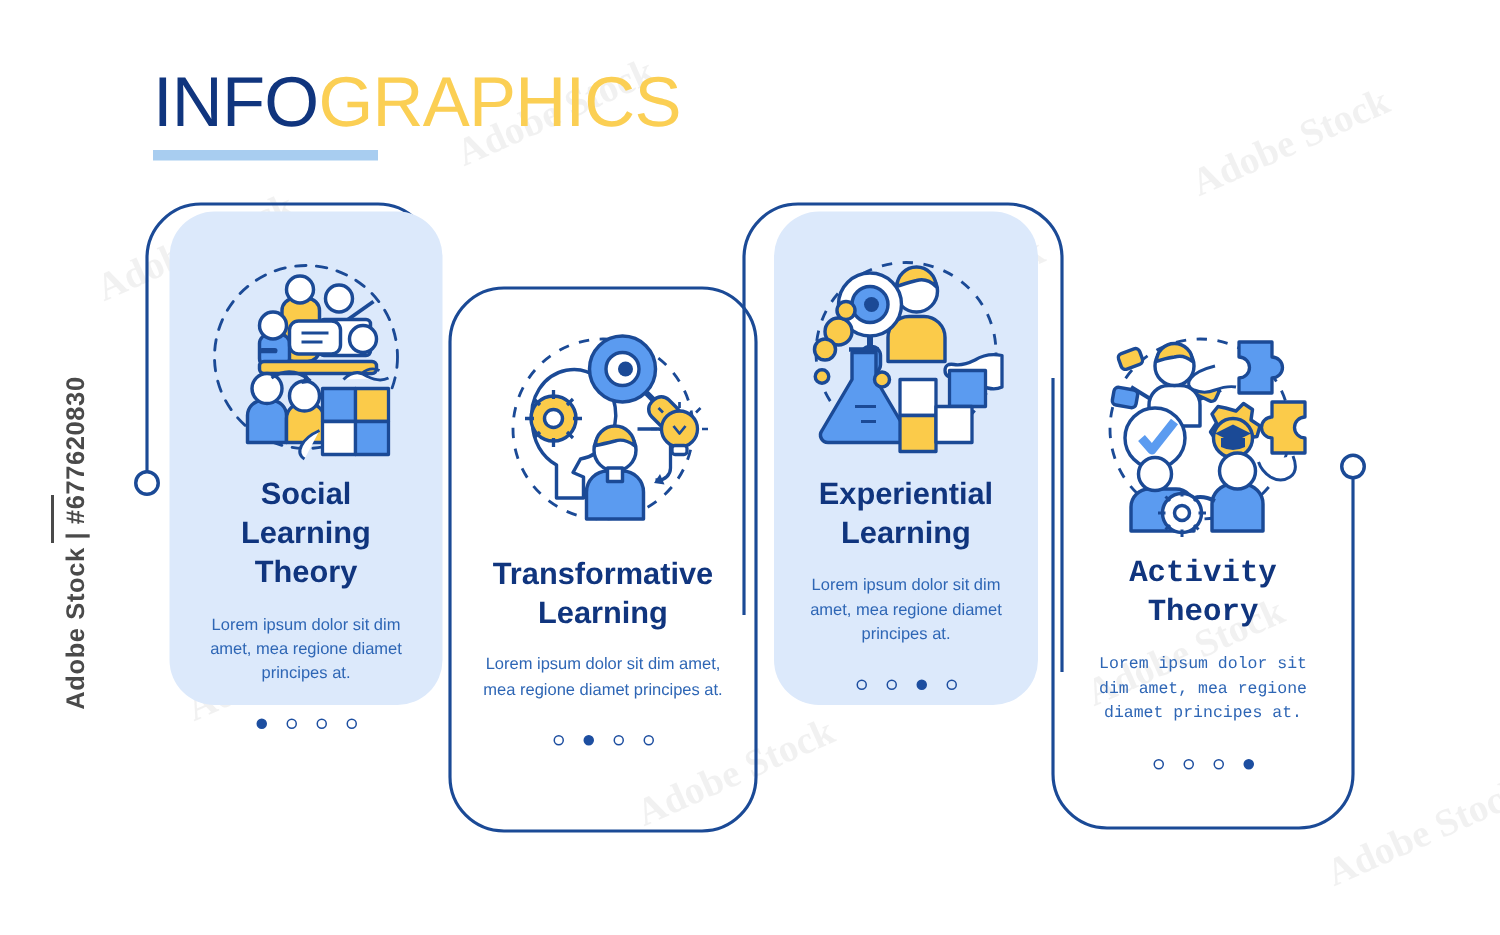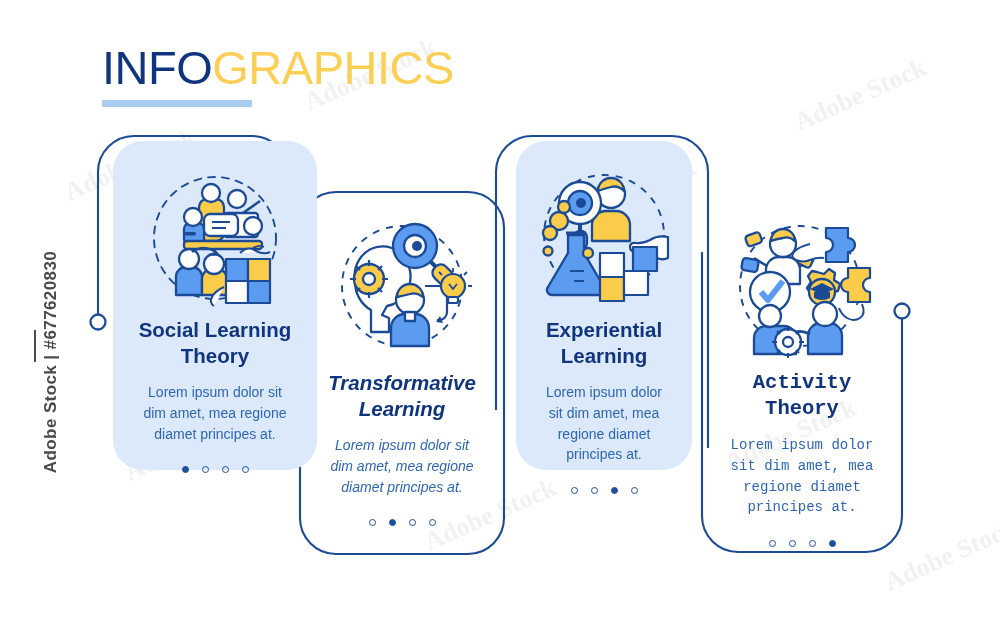--- a/index.html
+++ b/index.html
@@ -35,21 +35,21 @@
     position:absolute;left:0;top:0;width:100%;height:100%;
     border-radius:30px;
   }
   .card.filled .panel{background:#dce9fb;}
   .card-body{position:absolute;left:0;right:0;text-align:center;}
   .card-title{
     color:#10357e;font-size:20.5px;font-weight:700;line-height:1.28;
     margin:0 0 13px 0;padding:0 16px;
   }
   .card-desc{
-    color:#2e66b5;font-size:14px;font-weight:400;line-height:1.47;
+    color:#2e66b5;font-size:11px;font-weight:400;line-height:1.47;
     margin:0;padding:0 22px;
   }
   .dots{display:flex;justify-content:center;gap:13px;margin-top:22px;}
   .dot{width:7px;height:7px;border-radius:50%;box-sizing:border-box;
        border:1.4px solid #1d4ea0;background:transparent;}
   .dot.on{background:#1d4ea0;border-color:#1d4ea0;}
 
   .icon-box{position:absolute;left:0;right:0;display:flex;
             align-items:center;justify-content:center;}
 
@@ -97,21 +97,21 @@
 
       <path d="M496,410 L496,172 A36,36 0 0 1 532,136 L672,136 A36,36 0 0 1 708,172 L708,448"></path>
 
       <path d="M902,312 L902,516 A36,36 0 0 1 866,552 L738,552 A36,36 0 0 1 702,516 L702,252"></path>
     </g>
 
     <circle cx="98" cy="322" r="7.5" fill="#ffffff" stroke="#1b4a96" stroke-width="2.3"></circle>
     <circle cx="902" cy="311" r="7.5" fill="#ffffff" stroke="#1b4a96" stroke-width="2.3"></circle>
   </svg>
 
-  <div class="card filled" style="left:113px;top:141px;width:204px;height:329px;">
+  <div class="card filled" style="left:113px;top:141px;width:182px;height:329px;">
     <div class="panel"></div>
 
     <div class="icon-box" style="top:22px;height:150px;">
       <svg width="150" height="150" viewBox="0 0 150 150">
         <g fill="none" stroke="#1b4a96" stroke-width="2.4" stroke-linecap="round" stroke-linejoin="round">
           <circle cx="75" cy="75" r="61" stroke-dasharray="7 7" stroke-width="1.9"></circle>
         </g>
 
         <g stroke="#1b4a96" stroke-width="2.3" stroke-linejoin="round">
           <rect x="59" y="36" width="25" height="42" rx="8" fill="#fbcb4a"></rect>
@@ -155,21 +155,21 @@
       <p class="card-desc">Lorem ipsum dolor sit dim amet, mea regione diamet principes at.</p>
       <div class="dots">
         <span class="dot on"></span>
         <span class="dot"></span>
         <span class="dot"></span>
         <span class="dot"></span>
       </div>
     </div>
   </div>
 
-  <div class="card" style="left:300px;top:192px;width:204px;height:362px;font-style:italic;">
+  <div class="card" style="left:300px;top:192px;width:204px;height:362px;">
     <div class="panel"></div>
 
     <div class="icon-box" style="top:22px;height:150px;">
       <svg width="150" height="150" viewBox="0 0 150 150">
         <circle cx="75" cy="72" r="60" fill="none" stroke="#1b4a96" stroke-width="1.9" stroke-dasharray="7 7"></circle>
 
         <g stroke="#1b4a96" stroke-width="2.3" stroke-linejoin="round" fill="none">
           <path d="M62,118 v-14 l-7,-3 l5,-9 a28,30 0 1 0 -32,-24 a30,32 0 0 0 16,28 v22 z" fill="#ffffff"></path>
           <circle cx="42" cy="65" r="15" fill="#fbcb4a" stroke="#1b4a96"></circle>
           <circle cx="42" cy="65" r="6" fill="#ffffff"></circle>

